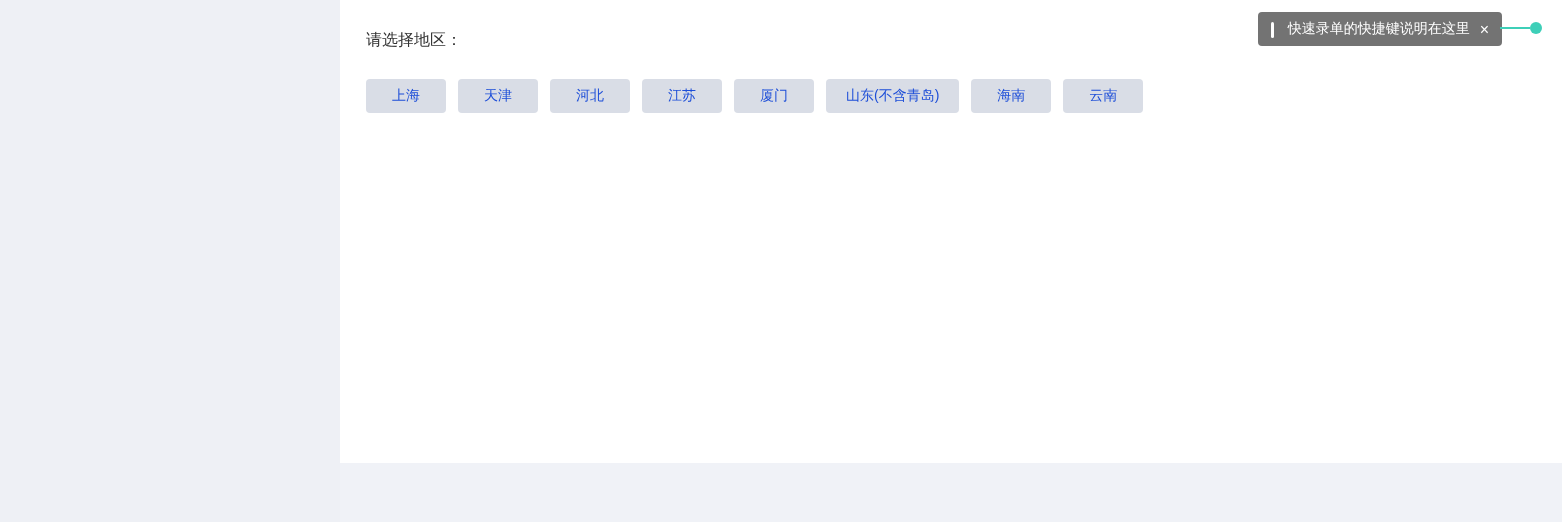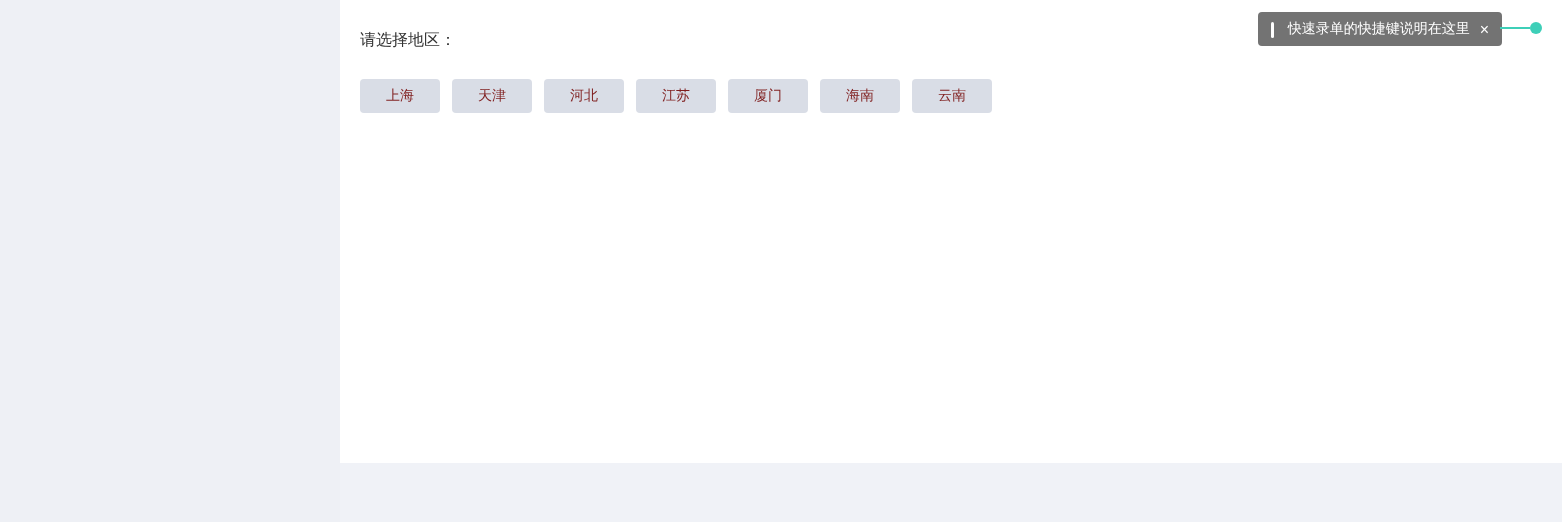--- a/index.html
+++ b/index.html
@@ -26,39 +26,39 @@
       background: #eef0f5;
     }
 
     .main-content {
       position: absolute;
       left: 340px;
       top: 0;
       width: 1222px;
       height: 463px;
       background: #ffffff;
-      padding: 30px 20px;
+      padding: 30px 26px;
     }
 
     .page-title {
       font-size: 16px;
       color: #333;
       margin-bottom: 28px;
       font-weight: normal;
     }
 
     .region-buttons {
       display: flex;
       flex-wrap: wrap;
       gap: 12px;
     }
 
     .region-btn {
       background: #d9dde6;
-      color: #7f1d1d;
+      color: #1d4ed8;
       border: none;
       border-radius: 4px;
       padding: 8px 20px;
       font-size: 14px;
       cursor: pointer;
       white-space: nowrap;
       min-width: 80px;
       text-align: center;
     }
 
@@ -125,20 +125,21 @@
 <div class="main-content">
   <div class="page-title">请选择地区：</div>
 
   <div class="region-buttons">
 
   <button class="region-btn">上海</button>
       <button class="region-btn">天津</button>
       <button class="region-btn">河北</button>
       <button class="region-btn">江苏</button>
       <button class="region-btn">厦门</button>
+      <button class="region-btn">山东(不含青岛)</button>
       <button class="region-btn">海南</button>
       <button class="region-btn">云南</button>
     </div>
 </div>
 
 <div class="tooltip-banner">
   <span>快速录单的快捷键说明在这里</span>
   <button class="tooltip-close">×</button>
 </div>
 

